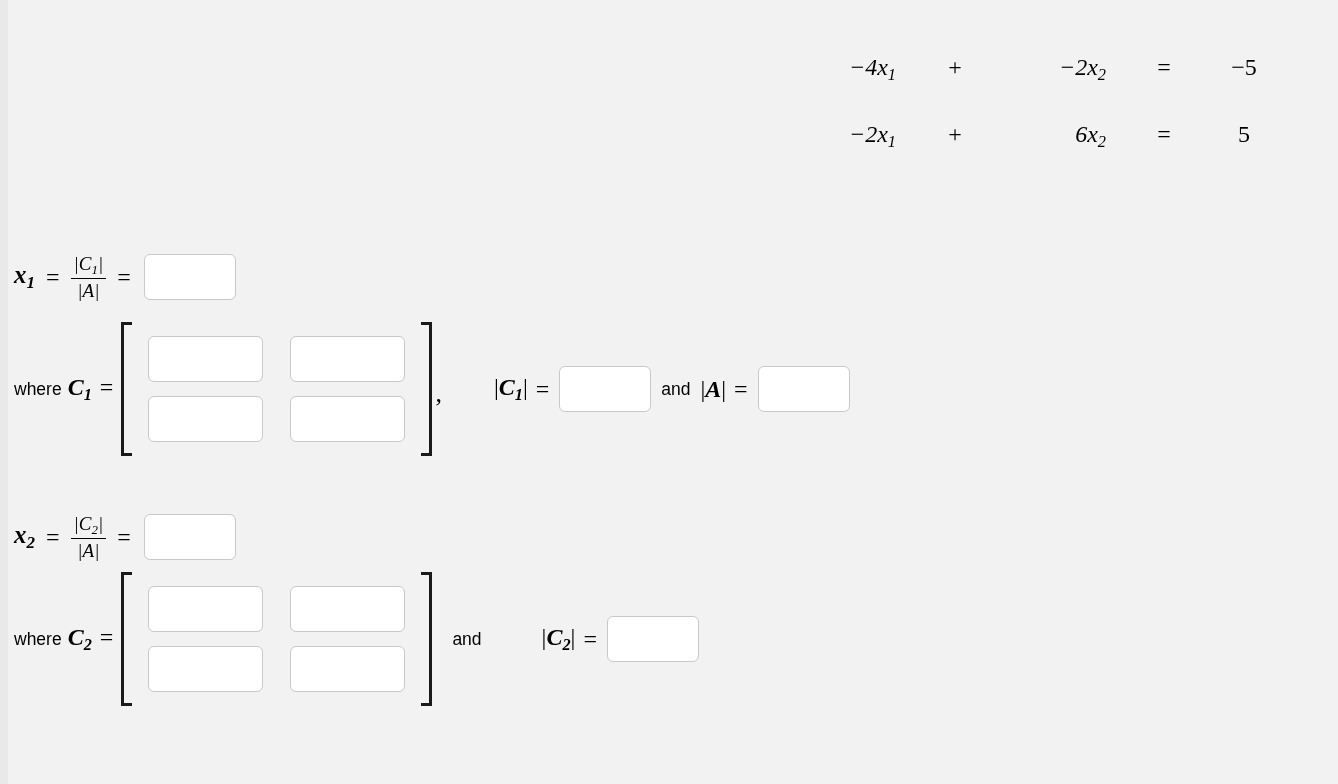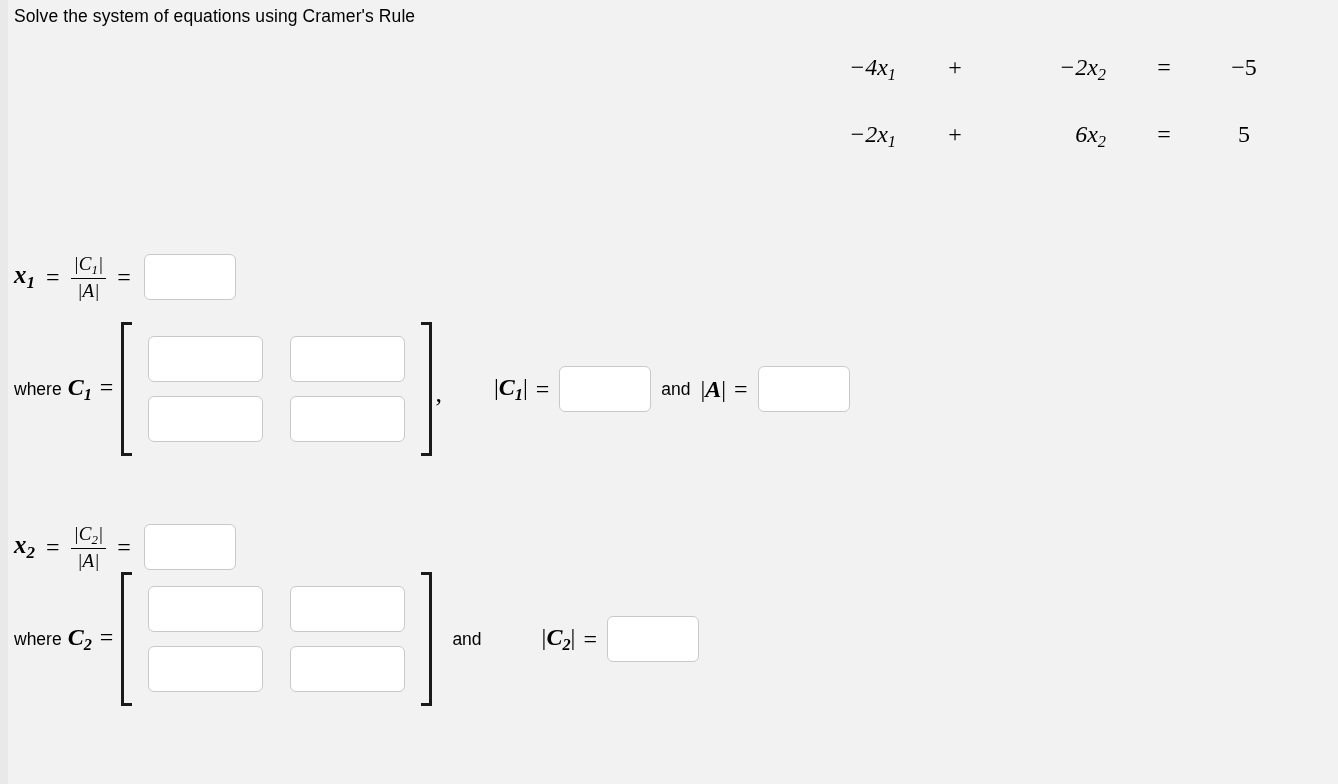--- a/index.html
+++ b/index.html
@@ -233,21 +233,20 @@
     height: 46px;
   }
 </style>
 </head>
 <body>
 
 <div class="left-rail"></div>
 
 <div class="page">
 
-  <div class="prompt">Solve the system of equations using Cramer's Rule</div>
 
   <div class="system">
     <div class="cell term"><span>−4x</span><span class="sub">1</span></div>
     <div class="cell sym">+</div>
     <div class="cell term"><span>−2x</span><span class="sub">2</span></div>
     <div class="cell sym">=</div>
     <div class="cell rhs">−5</div>
 
     <div class="cell term"><span>−2x</span><span class="sub">1</span></div>
     <div class="cell sym">+</div>
@@ -295,21 +294,21 @@
       <span class="detlabel"><span class="bar-glyph">|</span><span>C</span><span class="sub">1</span><span class="bar-glyph">|</span></span>
       <span class="eqs">=</span>
       <span class="inputbox box-det"></span>
       <span class="andword">and</span>
       <span class="detlabel"><span class="bar-glyph">|</span><span>A</span><span class="bar-glyph">|</span></span>
       <span class="eqs">=</span>
       <span class="inputbox box-det"></span>
     </span>
   </div>
 
-  <div class="solve-row" style="top:513px;margin-top:10px;">
+  <div class="solve-row" style="top:513px;">
     <span class="lhs"><span>x</span><span class="sub">2</span></span>
     <span class="eq">=</span>
     <span class="frac">
       <span class="num"><span>|C</span><span class="sub">2</span><span>|</span></span>
       <span class="bar"></span>
       <span class="den">|A|</span>
     </span>
     <span class="eq">=</span>
     <span class="inputbox box-solve"></span>
   </div>

